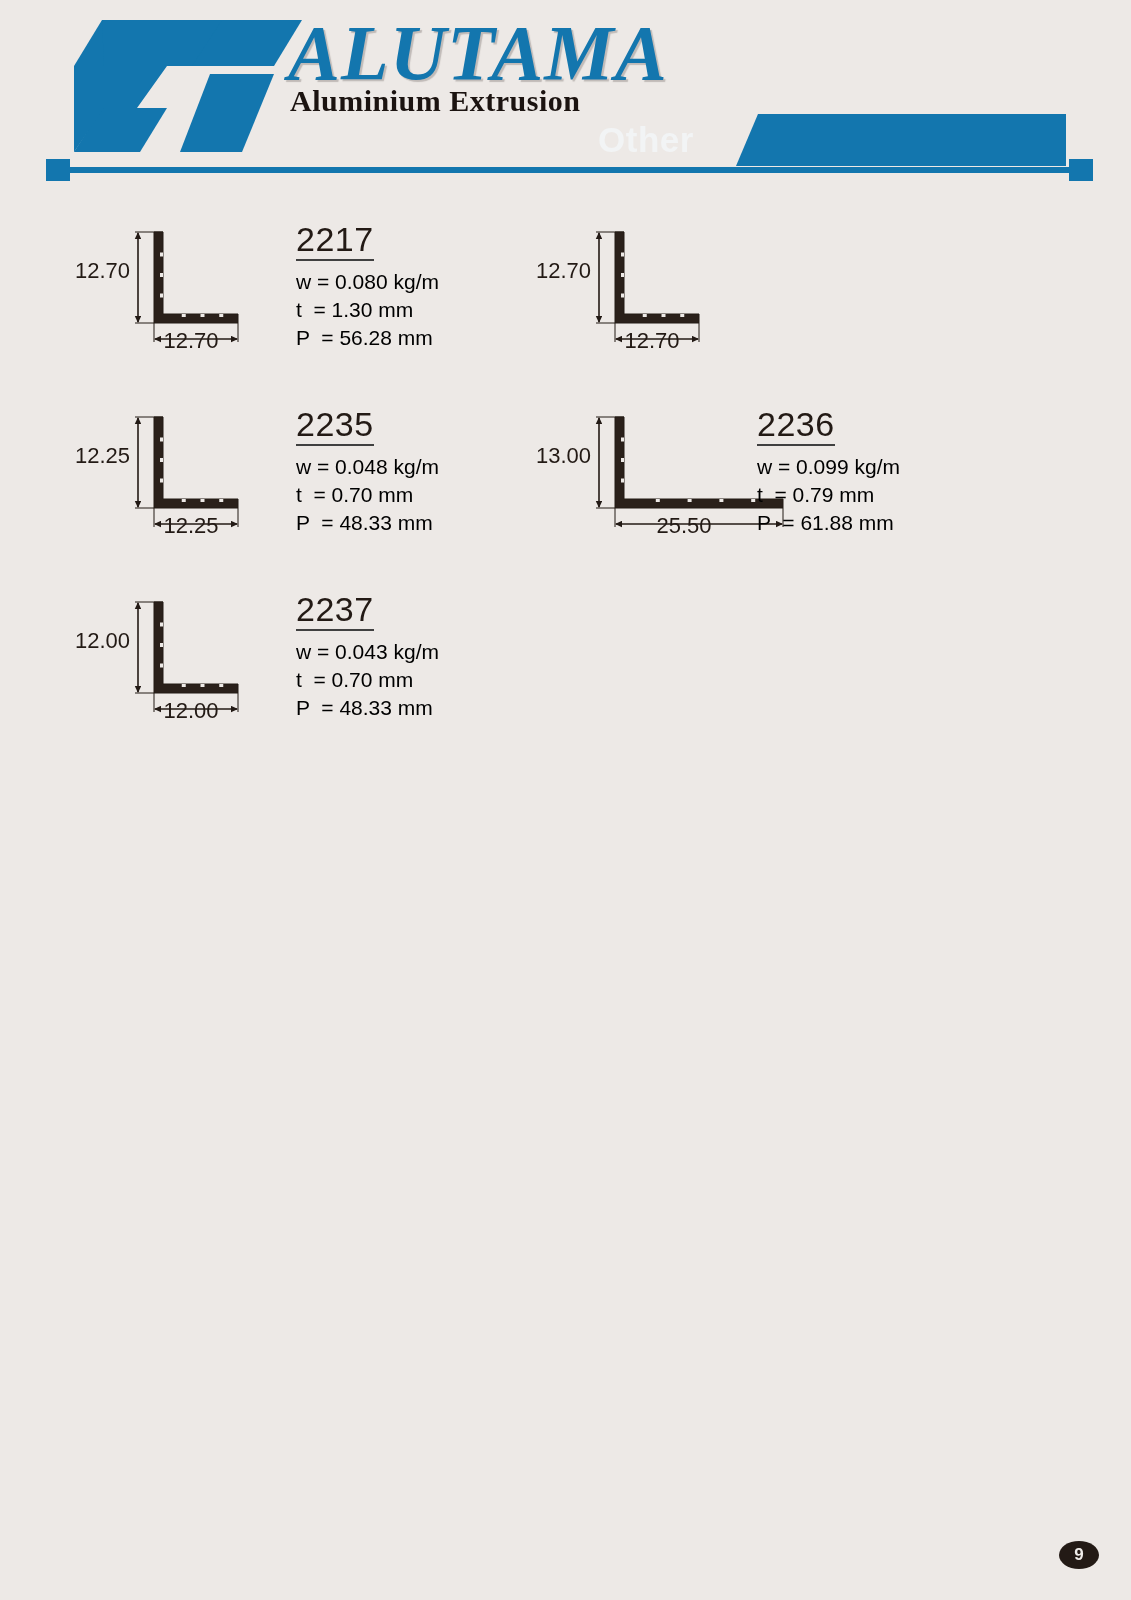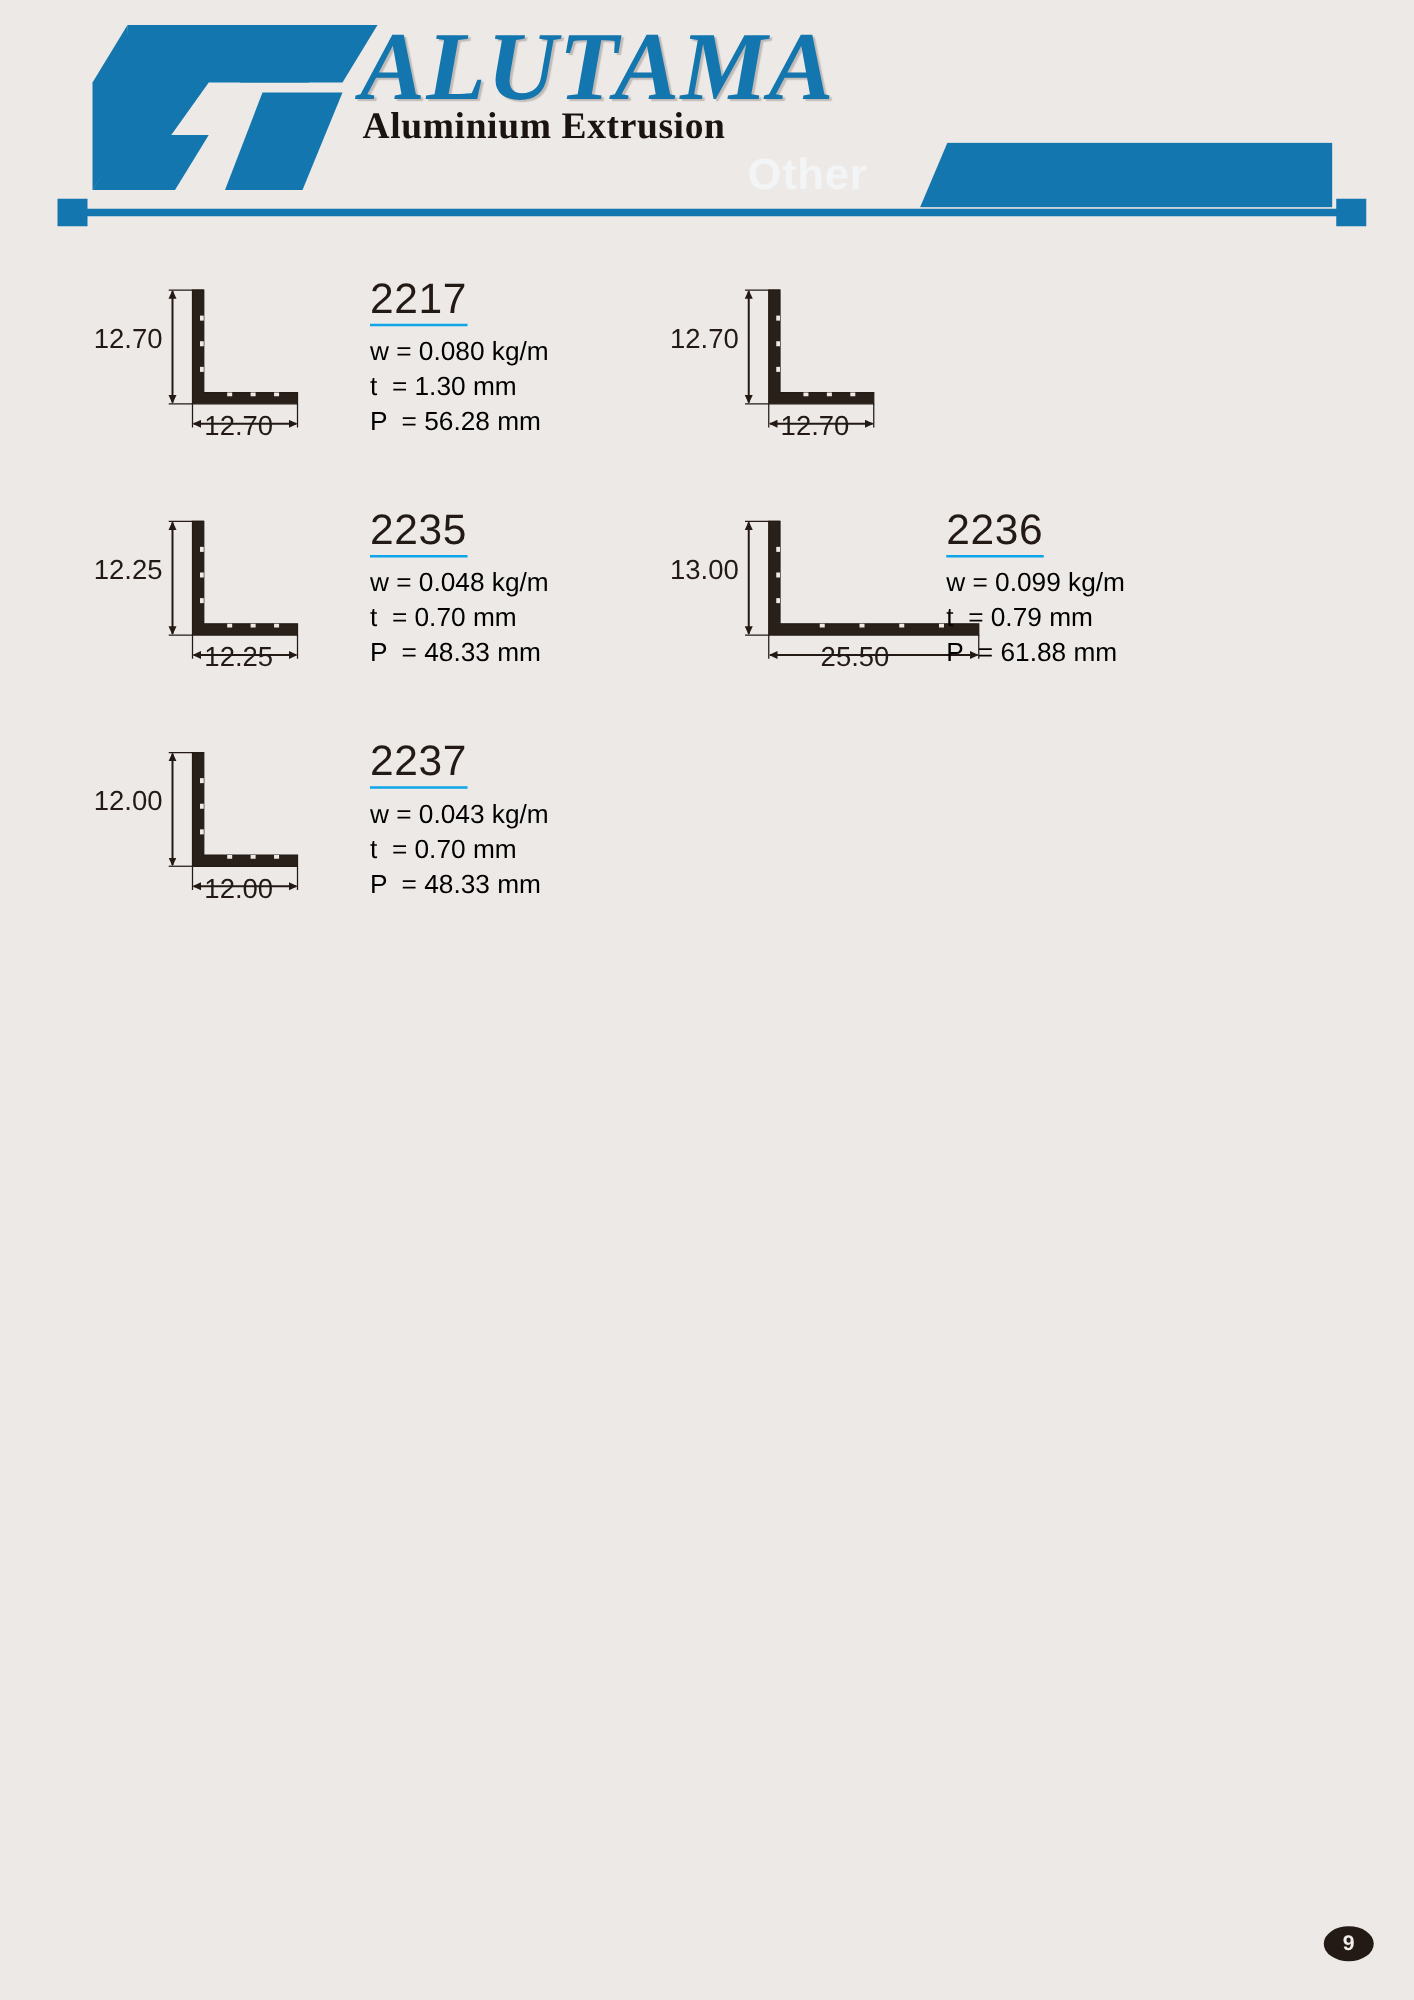--- a/index.html
+++ b/index.html
@@ -147,21 +147,21 @@
     left: 234px; top: 12px;
     width: 230px;
   }
   .spec-code {
     font-size: 34px;
     font-weight: normal;
     letter-spacing: 0.5px;
     color: #231A15;
     line-height: 1.05;
     display: inline-block;
-    border-bottom: 2px solid #0ea5e9;
+    border-bottom: 2px solid #404040;
     padding-bottom: 1px;
   }
   .spec-lines {
     margin-top: 7px;
   }
   .spec-line {
     font-size: 21px;
     color: #000000;
     line-height: 1.33;
     white-space: pre;

